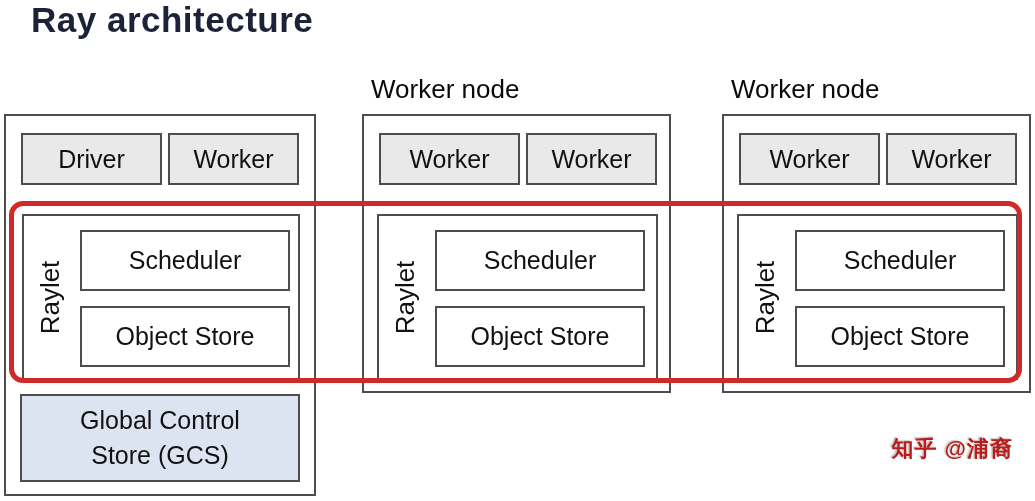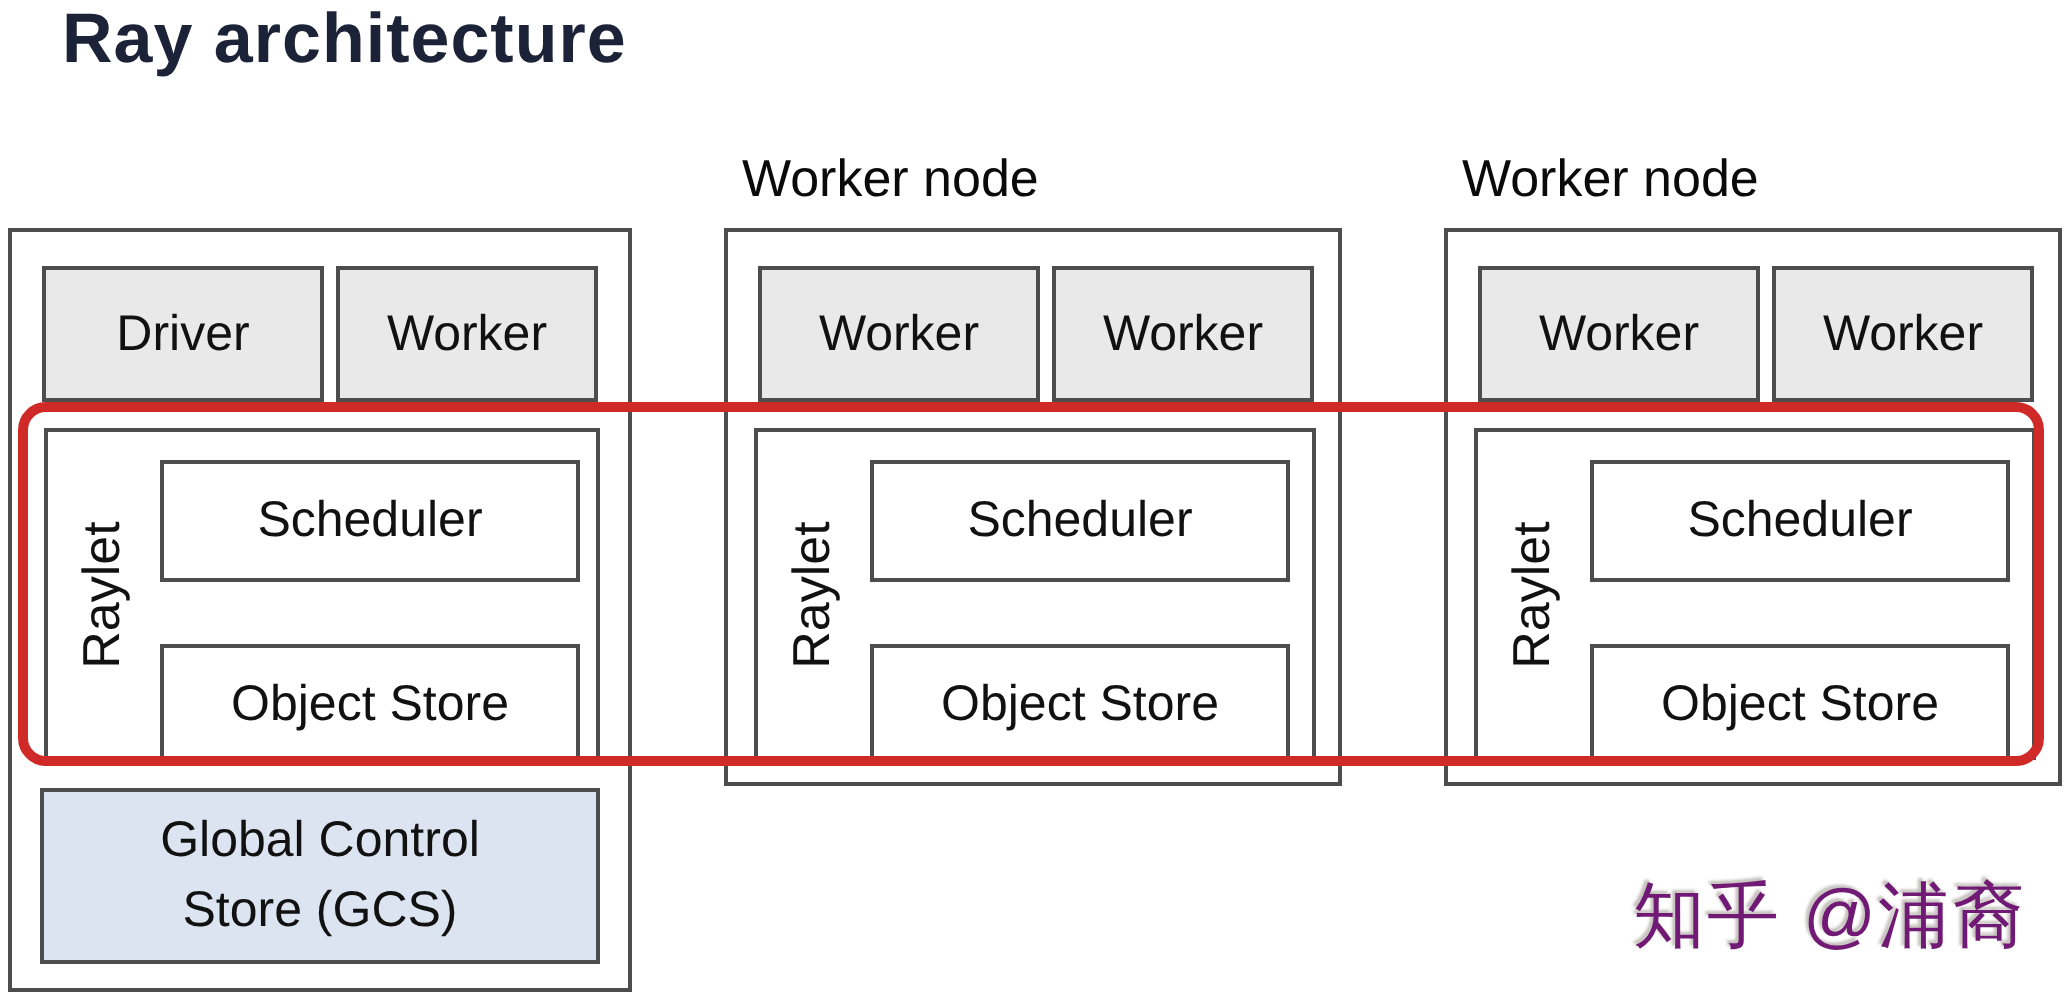--- a/index.html
+++ b/index.html
@@ -29,21 +29,21 @@
   }
   .node {
     position: absolute;
     top: 114px;
     border: 2px solid #4d4d4d;
     background: transparent;
   }
   .pbox {
     position: absolute;
     top: 17px;
-    height: 68px;
+    height: 52px;
     background: #e9e9e9;
     border: 2px solid #4d4d4d;
     display: flex;
     align-items: center;
     justify-content: center;
     font-size: 25px;
     color: #111111;
   }
   .pbox.p1 { left: 15px; width: 141px; }
   .pbox.p2 { left: 162px; width: 131px; }
@@ -73,21 +73,21 @@
     width: 210px;
     height: 61px;
     border: 2px solid #4d4d4d;
     display: flex;
     align-items: center;
     justify-content: center;
     font-size: 25px;
     color: #111111;
   }
   .ibox.sched { top: 14px; text-align: center; }
-  .ibox.ostore { top: 106px; }
+  .ibox.ostore { top: 90px; }
   .gcs {
     position: absolute;
     left: 14px;
     top: 278px;
     width: 280px;
     height: 88px;
     background: #dce4f1;
     border: 2px solid #4d4d4d;
     display: flex;
     align-items: center;
@@ -107,25 +107,26 @@
     border: 5px solid #cf2a27;
     border-radius: 14px;
     z-index: 10;
     pointer-events: none;
     background: transparent;
   }
   .watermark {
     position: absolute;
     right: 22px;
     top: 434px;
-    font-size: 36px;
+    font-size: 22px;
     letter-spacing: 1px;
-    color: #701a75;
+    color: #b91c1c;
     text-shadow: -1.5px -1.5px 1.5px #c3bfba, 1px 1px 1px #ffffff;
     z-index: 20;
+    font-weight: bold;
   }
   
   .node.head { left: 4px;   width: 312px; height: 382px; }
   .node.w2   { left: 362px; width: 309px; height: 279px; }
   .node.w3   { left: 722px; width: 309px; height: 279px; }
   .node.head .raylet { left: 16px; width: 278px; }
   .node.w2 .raylet,
   .node.w3 .raylet   { left: 13px; width: 281px; }
   .node-label.l1 { left: 14px; }
   .node-label.l2 { left: 371px; }

